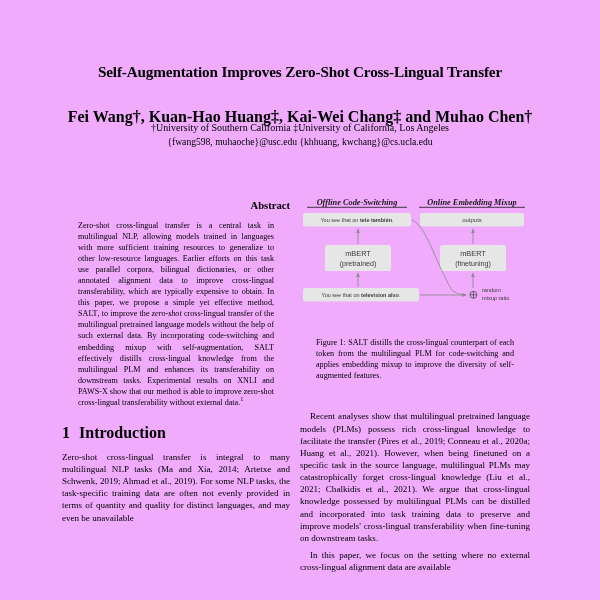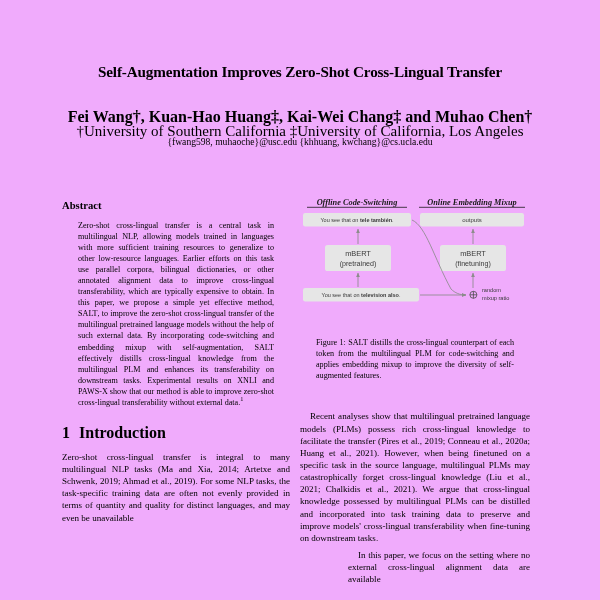--- a/index.html
+++ b/index.html
@@ -46,21 +46,21 @@
     font-size: 16px;
     font-weight: bold;
     line-height: 1.35;
   }
   .affil {
     position: absolute;
     left: 60px;
     top: 121px;
     width: 480px;
     text-align: center;
-    font-size: 15px;
+    font-size: 10px;
     line-height: 1.42;
   }
   .emails {
     position: absolute;
     left: 60px;
     top: 135px;
     width: 480px;
     text-align: center;
     font-size: 9.6px;
     line-height: 1.42;
@@ -74,21 +74,21 @@
     width: 228px;
   }
   .col-right {
     position: absolute;
     left: 300px;
     top: 196px;
     width: 230px;
   }
 
   .abstract-head {
-    text-align: left;
+    text-align: right;
     font-size: 10.6px;
     font-weight: bold;
     margin: 0 0 9px 0;
   }
 
   .abs-body {
     width: 196px;
     margin: 0 auto;
     font-size: 8.15px;
     line-height: 1.355;
@@ -115,20 +115,21 @@
   }
   .body-par + .body-par {
     text-indent: 10px;
     margin-top: 5px;
   }
 
   .sc {
     font-variant: small-caps;
   }
   .it {
+    font-style: italic;
     margin-top: 48px;
   }
   sup.fn {
     font-size: 6.3px;
     vertical-align: super;
     line-height: 0;
   }
 
   
   .figure-wrap {
@@ -230,17 +231,17 @@
     </div>
 
     <div style="height:18px"></div>
 
     <p class="body-par" style="font-size:8.15px; line-height:1.33; margin:16px;"><span>Figure 1:</span> <span class="sc">SALT</span> <span>distills the cross-lingual counterpart of each token from the multilingual PLM for code-switching and applies embedding mixup to improve the diversity of self-augmented features.</span></p>
 
     <div style="height:13px"></div>
 
     <p class="body-par" style="text-indent:10px;">Recent analyses show that multilingual pretrained language models (PLMs) possess rich cross-lingual knowledge to facilitate the transfer (Pires et al., 2019; Conneau et al., 2020a; Huang et al., 2021). However, when being finetuned on a specific task in the source language, multilingual PLMs may catastrophically forget cross-lingual knowledge (Liu et al., 2021; Chalkidis et al., 2021). We argue that cross-lingual knowledge possessed by multilingual PLMs can be distilled and incorporated into task training data to preserve and improve models' cross-lingual transferability when fine-tuning on downstream tasks.</p>
 
-    <p class="body-par" style="text-indent:10px; margin-top:5px;margin-left:48px;">In this paper, we focus on the setting where no external cross-lingual alignment data are available</p>
+    <p class="body-par" style="text-indent:10px; margin-top:5px;">In this paper, we focus on the setting where no external cross-lingual alignment data are available</p>
 
   </div>
 
 </div>
 
 </body></html>

